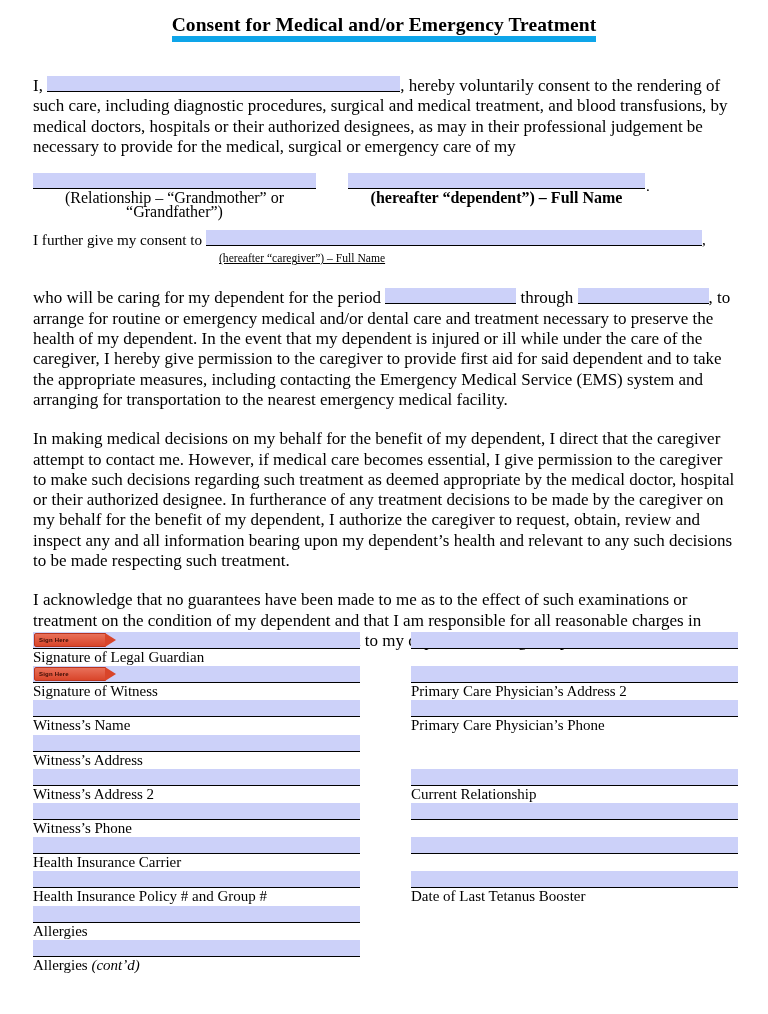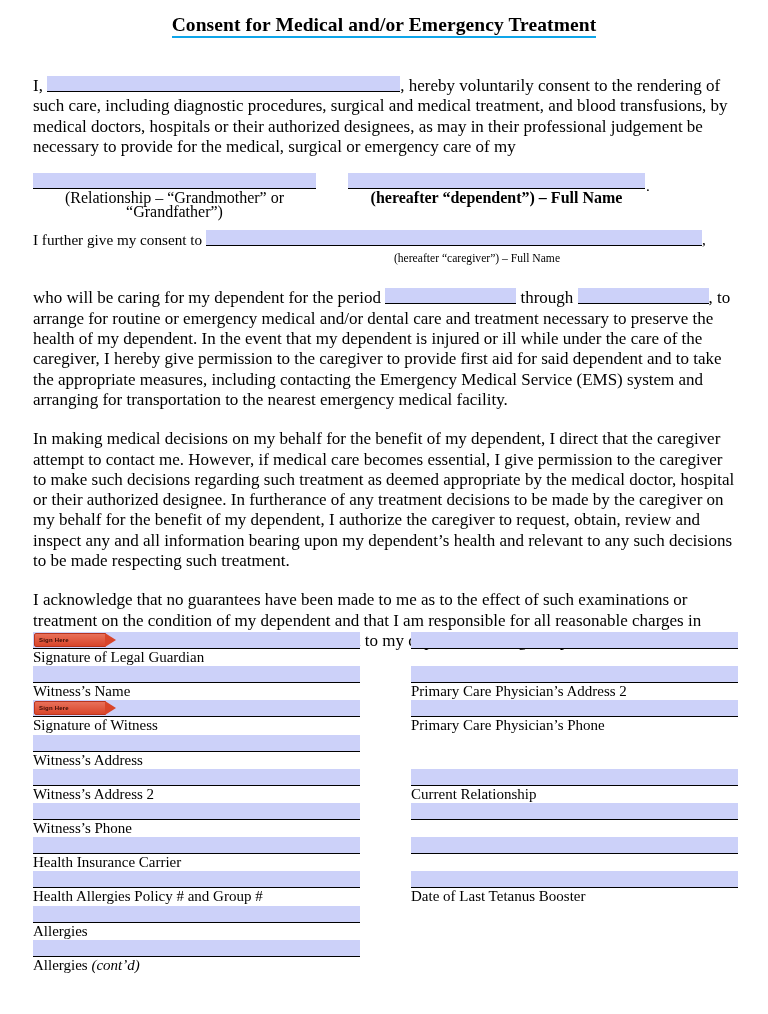--- a/index.html
+++ b/index.html
@@ -28,21 +28,21 @@
     position: absolute;
     top: 14px;
     left: 0;
     width: 768px;
     text-align: center;
     font-size: 19.5px;
     font-weight: bold;
     letter-spacing: 0.1px;
   }
   .doc-title span {
-    border-bottom: 2px solid #0ea5e9;
+    border-bottom: 6px solid #0ea5e9;
     padding-bottom: 1px;
   }
 
   
   .body-area {
     position: absolute;
     left: 33px;
     top: 76px;
     width: 702px;
   }
@@ -95,24 +95,25 @@
     position: absolute;
     left: 613px;
     top: 4px;
     font-size: 15.2px;
   }
 
   
   .consent-line { white-space: nowrap; font-size: 15.2px; line-height: 20.3px; }
   .consent-caption {
     font-size: 11.6px;
-    text-align: center;
+    text-align: left;
     line-height: 14px;
     margin-top: 2px;
     padding-left: 186px;
+    text-decoration: underline;
   }
 
   
   .form-grid {
     position: absolute;
     left: 0;
     top: 632px;
     width: 768px;
     height: 382px;
   }
@@ -239,50 +240,50 @@
     <div class="form-col left" id="col-left">
         <div class="field-row">
           <div class="field-input">
             <div class="sign-tab">
               <span class="sign-tab-text">Sign Here</span>
             </div>
           </div>
           <div class="field-label">Signature of Legal Guardian</div>
         </div>
         <div class="field-row">
-          <div class="field-input"></div>
-          <div class="field-label">Witness’s Name</div>
-        </div>
-        <div class="field-row">
           <div class="field-input">
             <div class="sign-tab">
               <span class="sign-tab-text">Sign Here</span>
             </div>
           </div>
           <div class="field-label">Signature of Witness</div>
         </div>
         <div class="field-row">
           <div class="field-input"></div>
+          <div class="field-label">Witness’s Name</div>
+        </div>
+        <div class="field-row">
+          <div class="field-input"></div>
           <div class="field-label">Witness’s Address</div>
         </div>
         <div class="field-row">
           <div class="field-input"></div>
           <div class="field-label">Witness’s Address 2</div>
         </div>
         <div class="field-row">
           <div class="field-input"></div>
           <div class="field-label">Witness’s Phone</div>
         </div>
         <div class="field-row">
           <div class="field-input"></div>
           <div class="field-label">Health Insurance Carrier</div>
         </div>
         <div class="field-row">
           <div class="field-input"></div>
-          <div class="field-label">Health Allergies Policy # and Group #</div>
+          <div class="field-label">Health Insurance Policy # and Group #</div>
         </div>
         <div class="field-row">
           <div class="field-input"></div>
           <div class="field-label">Allergies</div>
         </div>
         <div class="field-row">
           <div class="field-input"></div>
           <div class="field-label"><span>Allergies </span><i>(cont’d)</i></div>
         </div>
       </div>

